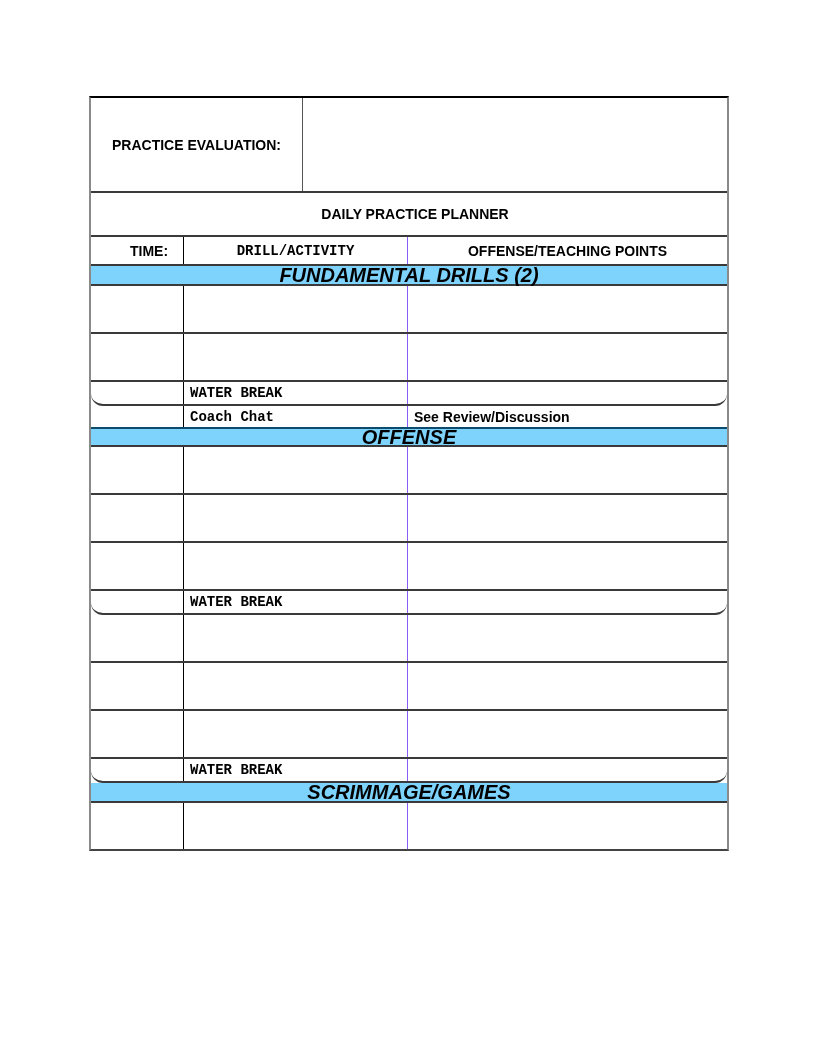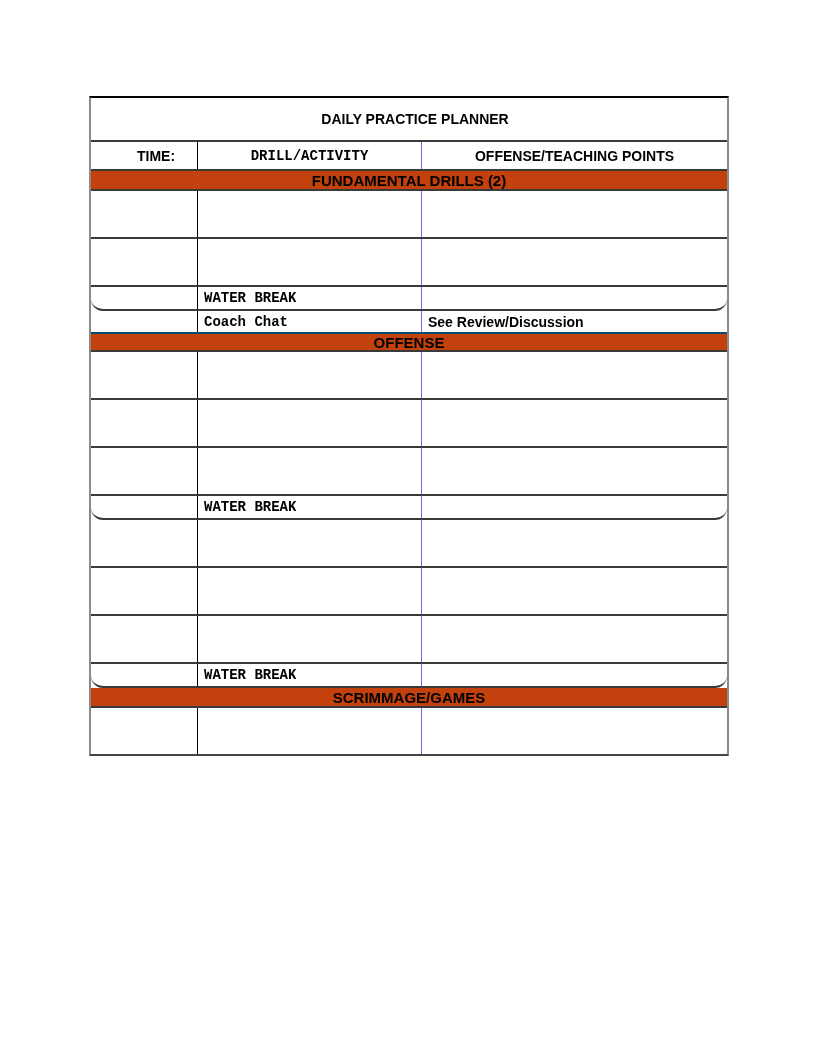--- a/index.html
+++ b/index.html
@@ -1,40 +1,44 @@
 <!DOCTYPE html>
 <html><head>
 <meta charset="utf-8">
 <style>
   html, body { margin: 0; padding: 0; background: #ffffff; }
   body { width: 816px; height: 1056px; position: relative; font-family: "Liberation Sans", sans-serif; color: #000; }
   .sheet { position: absolute; left: 89px; top: 96px; width: 640px; border-left: 2px solid #8a8a8a; border-right: 2px solid #8a8a8a; border-top: 2px solid #000; border-bottom: 2px solid #444; box-sizing: border-box; }
   .row { display: flex; border-bottom: 2px solid #3a3a3a; box-sizing: border-box; }
   .row:last-child { border-bottom: none; }
   .cell { box-sizing: border-box; font-size: 14px; display: flex; align-items: center; }
-  .c1 { width: 107px; border-right: 1px solid #000; padding-left: 24px; }
+  .c1 { width: 93px; border-right: 1px solid #000; padding-left: 24px; }
   .c2 { width: 224px; border-right: 1px solid #8b5cf6; padding-left: 6px; font-family: Liberation Mono, monospace; }
   .c3 { flex: 1; padding-left: 6px; }
   .bold { font-weight: bold; }
   .center { justify-content: center; }
   .eval { height: 95px; }
   .eval .lbl { width: 212px; border-right: 1px solid #555; justify-content: center; font-weight: bold; font-size: 14px; }
   .eval .val { flex: 1; }
   .title-block { height: 42px; flex-direction: column; align-items: center; justify-content: center; font-size: 14px; line-height: 18px; margin-left: 12px; }
   .hdr { height: 29px; }
-  .section { background: #c2410c; height: 20px; justify-content: center; font-weight: bold; font-size: 15px; border-bottom: 2px solid #3a3a3a; }
+  .section { background: #7dd3fc; height: 20px; justify-content: center; font-weight: bold; font-size: 20px; border-bottom: 2px solid #3a3a3a; font-style: italic; }
   .tall { height: 48px; }
   .short { height: 24px; border-radius: 12px; }
   .short2 { height: 21px; }
 </style>
 </head>
 <body>
 
 <div class="sheet">
 
+  <div class="row eval">
+    <div class="cell lbl">PRACTICE EVALUATION:</div>
+    <div class="cell val"></div>
+  </div>
 
   <div class="row">
     <div class="cell title-block" style="width:100%">
       <span class="bold">DAILY PRACTICE PLANNER</span>
     </div>
   </div>
 
   <div class="row hdr">
     <div class="cell c1 bold center">TIME:</div>
     <div class="cell c2 bold center" style="padding-left:0">DRILL/ACTIVITY</div>

